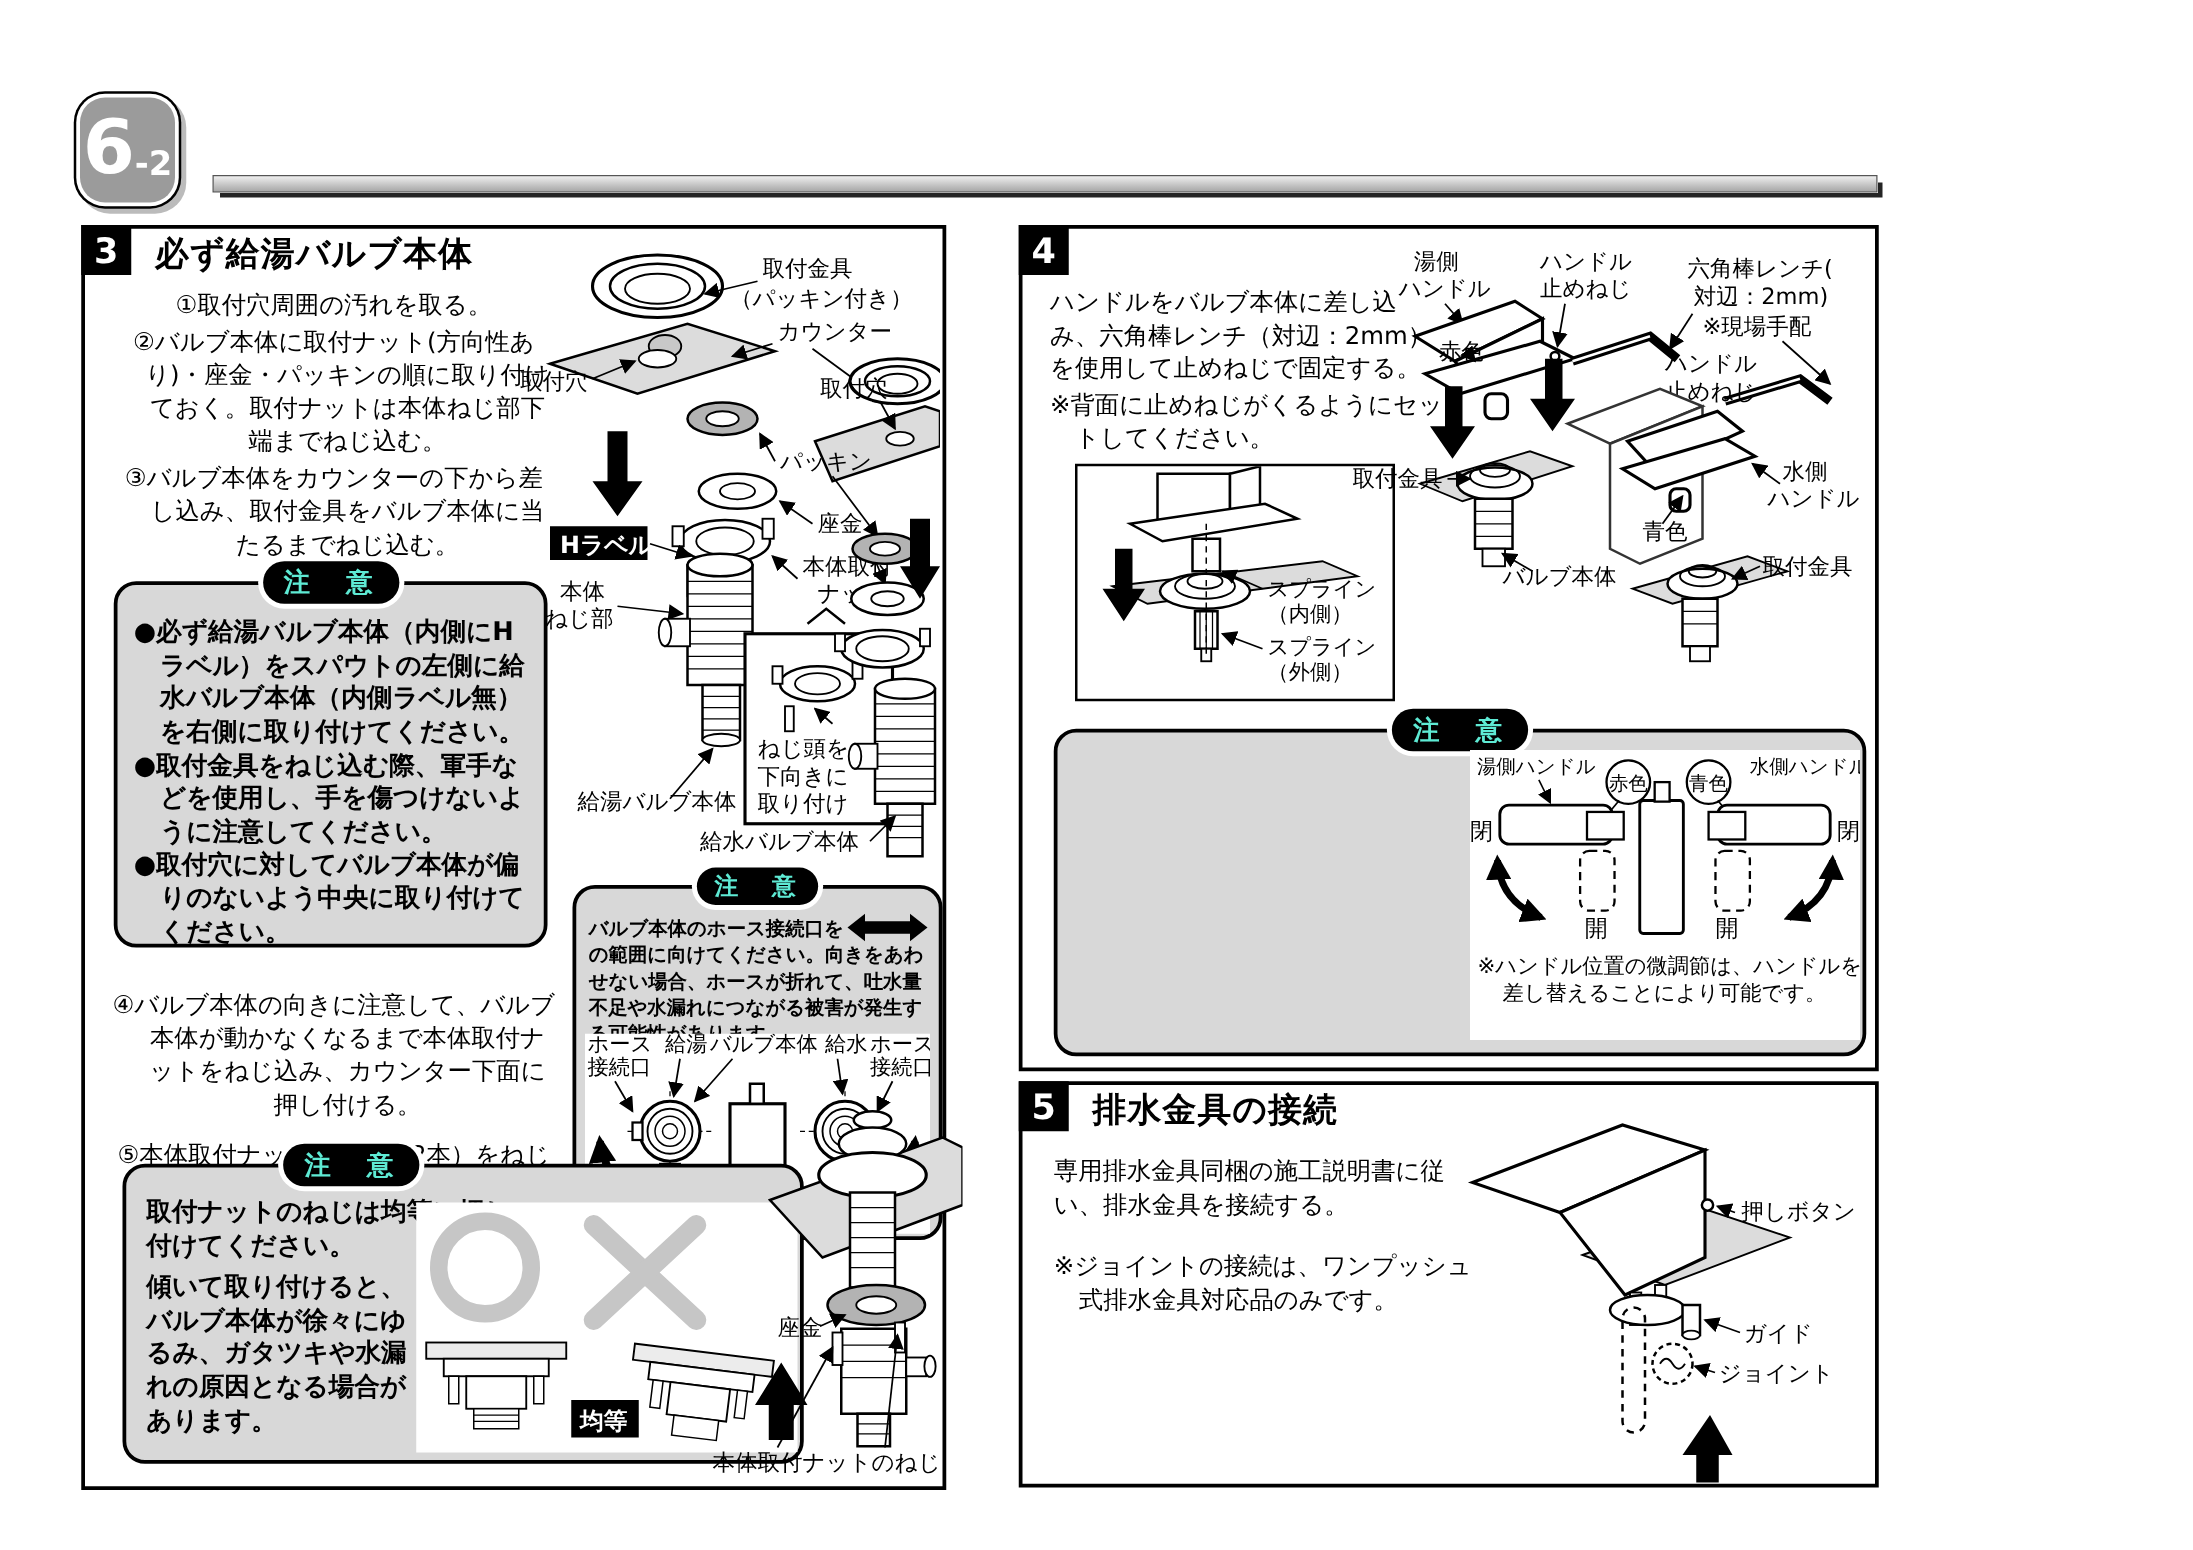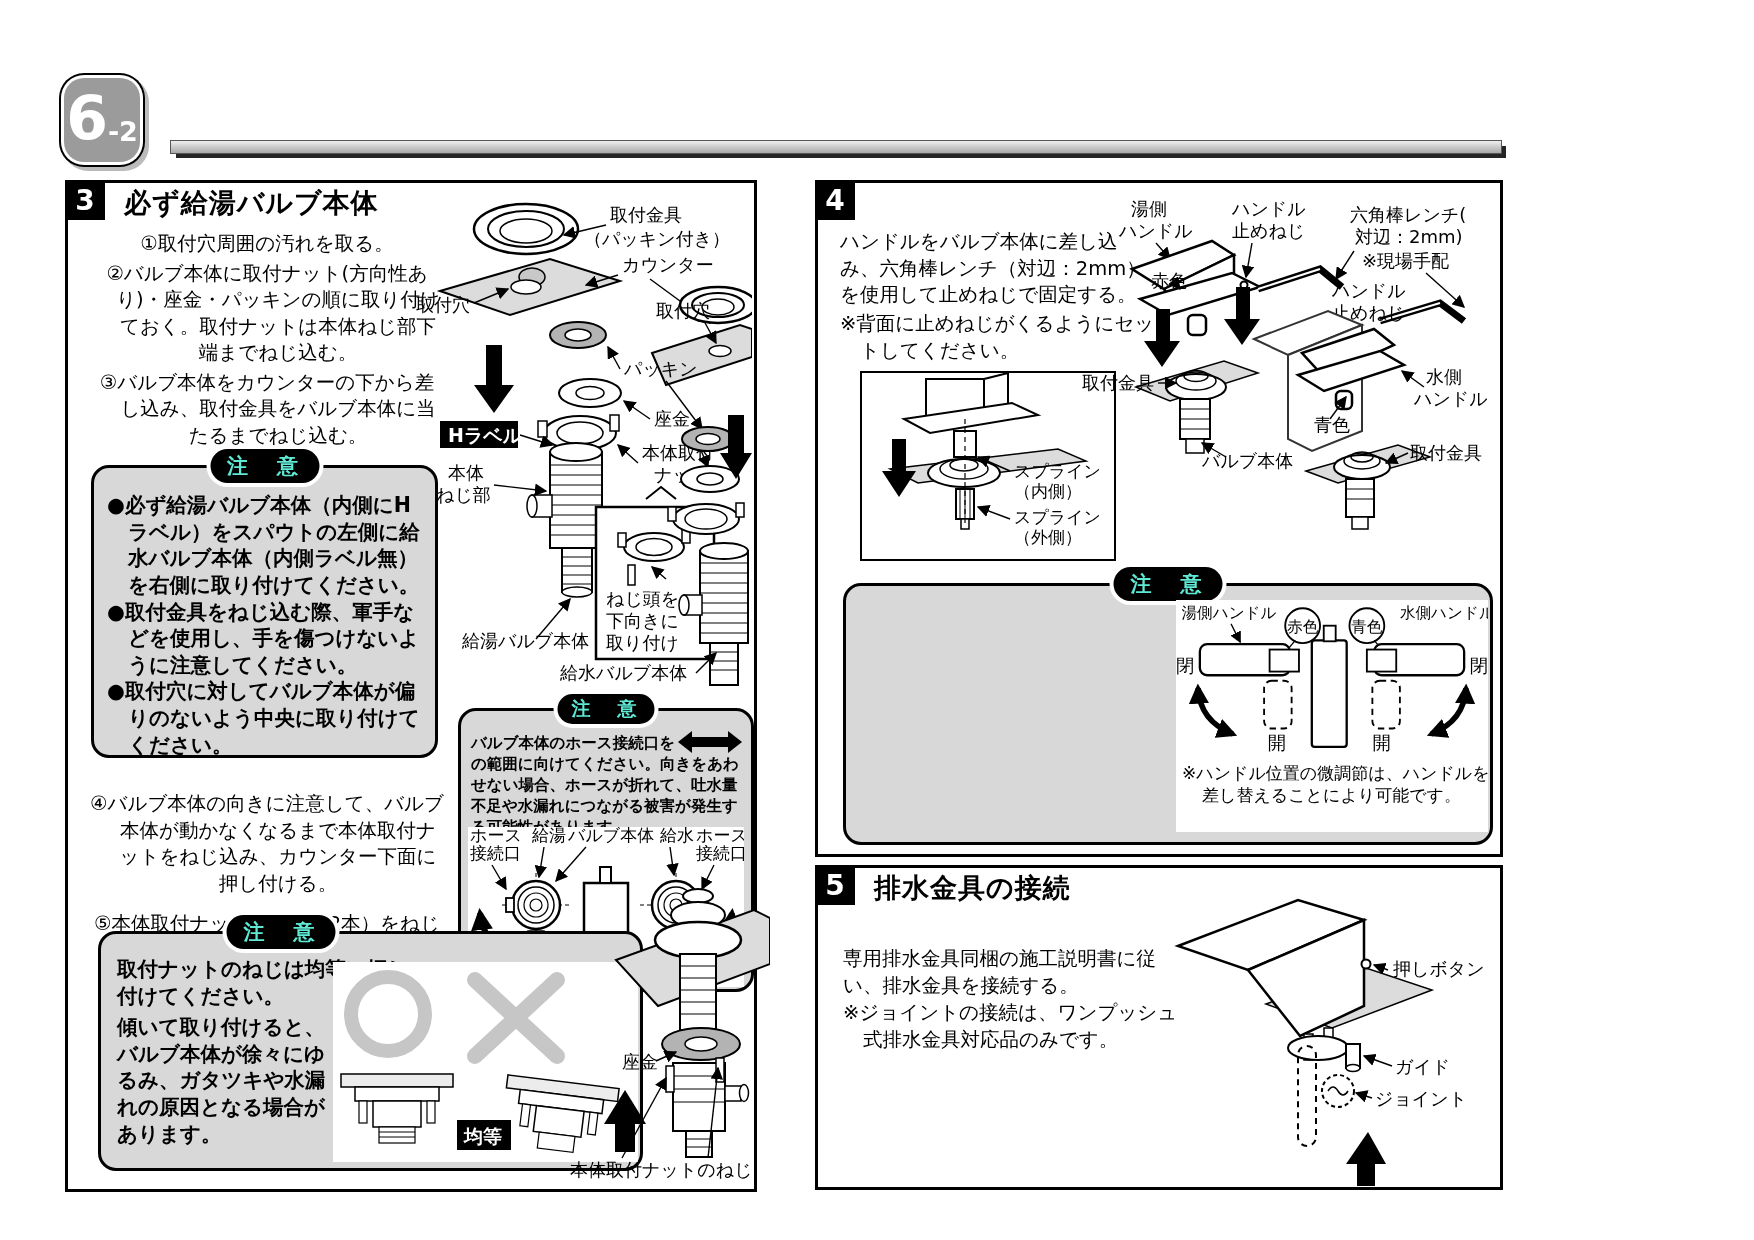--- a/index.html
+++ b/index.html
@@ -267,21 +267,21 @@
         <path class="lead" d="M114,134 L120,108"></path>
         <path d="M12,86 Q16,120 50,132" fill="none" stroke="#000" stroke-width="6" marker-start="url(#ah2s)" marker-end="url(#ah2)"></path>
         <path d="M264,86 Q260,120 226,132" fill="none" stroke="#000" stroke-width="6" marker-start="url(#ah2s)" marker-end="url(#ah2)"></path>
       </svg>
     </div>
   </div>
 
   <div class="caution" style="left:30px;top:748px;width:545px;height:240px;">
     <div class="pill" style="left:180px;">注　意</div>
     <p class="cbody" style="position:absolute;left:16px;top:22px;width:305px;margin:0;">取付ナットのねじは均等に押し付けてください。</p>
-    <p class="cbody" style="position:absolute;left:16px;top:82px;width:222px;margin:0;font-family:Liberation Mono, monospace;">傾いて取り付けると、バルブ本体が徐々にゆるみ、ガタツキや水漏れの原因となる場合があります。</p>
+    <p class="cbody" style="position:absolute;left:16px;top:82px;width:222px;margin:0;">傾いて取り付けると、バルブ本体が徐々にゆるみ、ガタツキや水漏れの原因となる場合があります。</p>
     <div class="whitebox" style="left:232px;top:28px;width:305px;height:200px;">
       <svg width="305" height="200" viewBox="0 0 305 200">
         <circle cx="55" cy="52" r="37" fill="none" stroke="#c6c6c6" stroke-width="14"></circle>
         <g stroke="#c6c6c6" stroke-width="16" stroke-linecap="round">
           <path d="M142,18 L224,94"></path>
             <path d="M224,18 L142,94"></path>
         </g>
         <g>
           <rect x="8" y="112" width="112" height="13" fill="#ececec" stroke="#000" stroke-width="1.5"></rect>
           <rect class="ln" x="22" y="125" width="84" height="14" stroke-width="1.5"></rect>
@@ -488,21 +488,21 @@
       </svg>
       <p class="hang" style="position:absolute;left:6px;top:162px;width:300px;margin:0;font-size:17px;line-height:1.3;">※ハンドル位置の微調節は、ハンドルを差し替えることにより可能です。</p>
     </div>
   </div>
 </section>
 
 <section class="panel" style="left:815px;top:865px;width:688px;height:325px;">
   <div class="tile">5</div>
   <h2 class="ptitle">排水金具の接続</h2>
 
-  <p class="txt" style="left:25px;top:56px;width:318px;margin-top:22px;">専用排水金具同梱の施工説明書に従い、排水金具を接続する。</p>
+  <p class="txt" style="left:25px;top:56px;width:318px;">専用排水金具同梱の施工説明書に従い、排水金具を接続する。</p>
   <p class="txt hang" style="left:25px;top:132px;width:318px;">※ジョイントの接続は、ワンプッシュ式排水金具対応品のみです。</p>
 
   <svg style="position:absolute;left:348px;top:8px;" width="330" height="312" viewBox="0 0 330 312">
     <polygon class="gray" points="100,128 200,92 266,114 166,152" stroke-width="1.5"></polygon>
     <g>
       <polygon class="ln" points="12,70 132,24 198,44 82,94" stroke-width="2.5"></polygon>
       <polygon class="ln" points="82,94 198,44 198,130 134,160" stroke-width="2.5"></polygon>
     </g>
     <circle class="ln" cx="200" cy="88" r="4.5" stroke-width="2"></circle>
     <text x="227" y="99">押しボタン</text>

